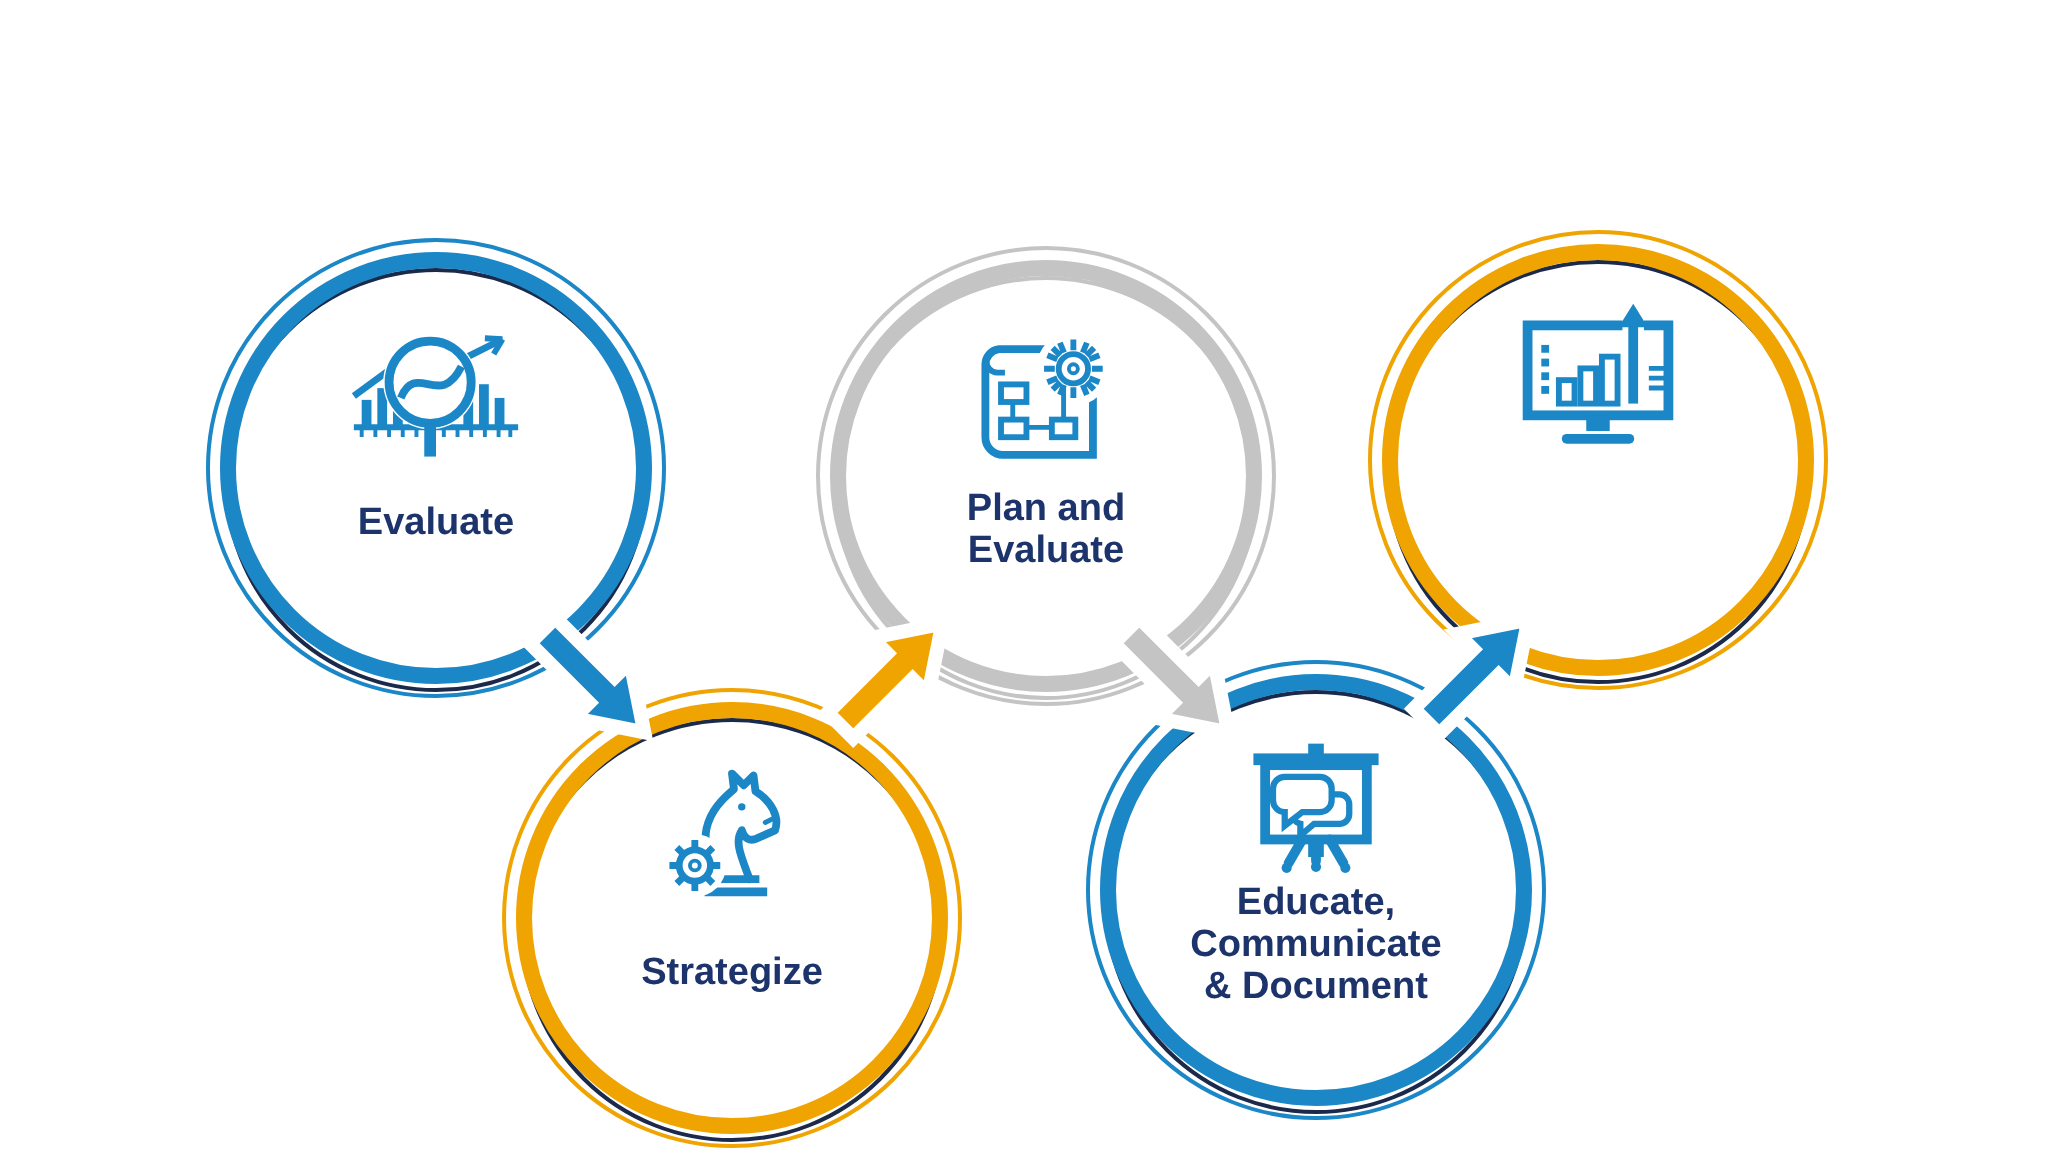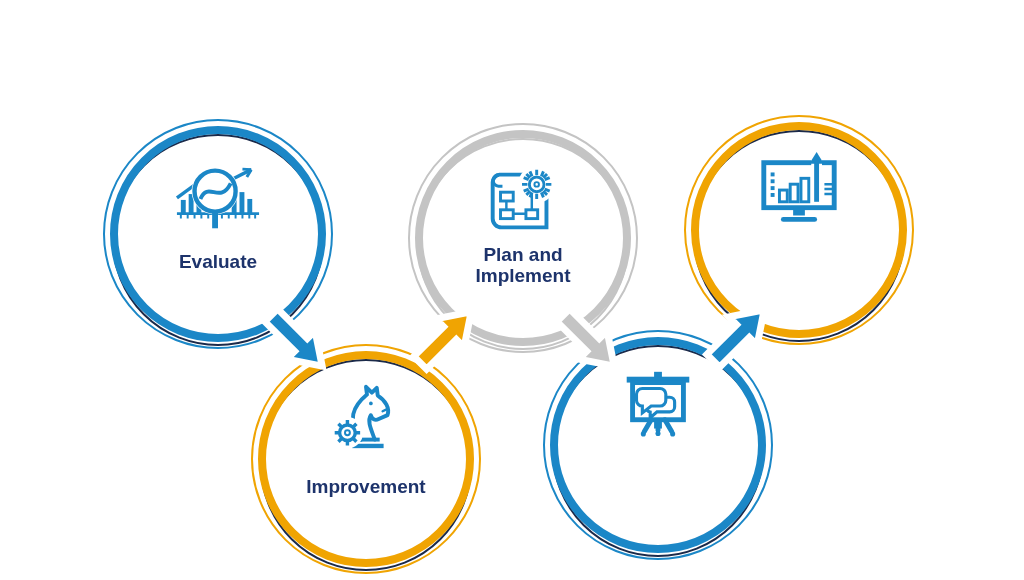--- a/index.html
+++ b/index.html
@@ -79,21 +79,21 @@
       <circle class="wh" cx="64" cy="28" r="19"></circle>
       <path d="M73.5,28 79,28 M70.7,34.8 74.6,38.7 M64,37.5 64,43 M57.3,34.8 53.4,38.7 M54.5,28 49,28 M57.3,21.2 53.4,17.3 M64,18.5 64,13 M70.7,21.2 74.6,17.3 M72.2,32.8 77.3,34.9 M68.8,36.2 70.9,41.3 M59.2,36.2 57.1,41.3 M55.8,32.8 50.7,34.9 M55.8,23.2 50.7,21.1 M59.2,19.8 57.1,14.7 M68.8,19.8 70.9,14.7 M72.2,23.2 77.3,21.1" stroke-width="3"></path>
       <circle cx="64" cy="28" r="7.5" stroke-width="3"></circle>
       <circle cx="64" cy="28" r="2.3" stroke-width="2"></circle>
       <rect x="27" y="36" width="13" height="9" stroke-width="3"></rect>
       <rect x="27" y="54" width="13" height="9" stroke-width="3"></rect>
       <rect x="53" y="54" width="12" height="9" stroke-width="3"></rect>
       <path d="M33,45 V54 M40,58 H53 M59,37 V54" stroke-width="2.5"></path>
     </svg>
     <div class="label">Plan and
-Implement</div>
+Evaluate</div>
   </div>
 
   <div class="node orange" style="left:684px;top:73px">
     <div class="ring-navy"></div>
     <div class="ring-thick"></div>
     <div class="ring-thin"></div>
     <svg class="icon" viewBox="0 0 100 90">
       <rect x="14" y="14" width="72" height="46" stroke-width="5"></rect>
       <rect class="fl" x="44" y="60" width="12" height="8"></rect>
       <path d="M34,72 H66" stroke-width="5" stroke-linecap="round"></path>
@@ -119,40 +119,43 @@
       <path d="M45,63 C39,55 35,46 37,37 C39,28 45,22 51,17 L50,9 L56,15 L61,10 L62,18 C70,23 74.5,31 72,38 L63,42 C59,44 56,42 55,38 C51,44 55,52 59,63" stroke-width="4" stroke-linejoin="round" stroke-linecap="round"></path>
       <circle class="fl" cx="55" cy="26" r="1.9"></circle>
       <path d="M67,34 l5,-2.5" stroke-width="2.5" stroke-linecap="round"></path>
       <path d="M41,63 H64" stroke-width="4"></path>
       <path d="M36,69.5 H68" stroke-width="4.5"></path>
       <circle class="wh" cx="31" cy="56" r="16"></circle>
       <path d="M39,56 44,56 M36.7,61.7 40.2,65.2 M31,64 31,69 M25.3,61.7 21.8,65.2 M23,56 18,56 M25.3,50.3 21.8,46.8 M31,48 31,43 M36.7,50.3 40.2,46.8" stroke-width="3.5"></path>
       <circle cx="31" cy="56" r="8" stroke-width="3.5"></circle>
       <circle cx="31" cy="56" r="2.5" stroke-width="2"></circle>
     </svg>
-    <div class="label">Improvement</div>
+    <div class="label">Strategize</div>
   </div>
 
   <div class="node blue" style="left:543px;top:288px">
     <div class="ring-navy"></div>
     <div class="ring-thick"></div>
     <div class="ring-thin"></div>
     <svg class="icon" viewBox="0 0 100 90">
       <rect class="fl" x="46" y="8" width="8" height="6"></rect>
       <rect class="fl" x="18" y="13" width="64" height="6"></rect>
       <rect x="24" y="19" width="52" height="38" stroke-width="5"></rect>
       <path d="M52,34 h10 a5,5 0 0 1 5,5 v5 a5,5 0 0 1 -5,5 h-13 l-7,6 v-6 a5,5 0 0 1 -4,-5 v-5 a5,5 0 0 1 5,-5 z" stroke-width="3.2"></path>
       <path class="wh" d="M34,25 h18 a6,6 0 0 1 6,6 v6 a6,6 0 0 1 -6,6 h-9 l-9,7 v-7 a6,6 0 0 1 -6,-6 v-6 a6,6 0 0 1 6,-6 z"></path>
       <path d="M34,25 h18 a6,6 0 0 1 6,6 v6 a6,6 0 0 1 -6,6 h-9 l-9,7 v-7 a6,6 0 0 1 -6,-6 v-6 a6,6 0 0 1 6,-6 z" stroke-width="3.2"></path>
       <rect class="fl" x="46" y="57" width="8" height="9"></rect>
       <path d="M43,57 L36,69 M57,57 L64,69 M50,60 V68" stroke-width="5" stroke-linecap="round"></path>
       <circle class="fl" cx="35" cy="71.5" r="2.6"></circle>
       <circle class="fl" cx="50" cy="71" r="2.6"></circle>
       <circle class="fl" cx="65" cy="71.5" r="2.6"></circle>
     </svg>
+    <div class="label">Educate,
+Communicate
+&amp; Document</div>
   </div>
 
   <div class="arrow blue dr" style="left:251px;top:263px">
     <svg viewBox="0 0 90 70">
         <path d="M10,26 L52,26 L52,15 L82,35 L52,55 L52,44 L10,44 Z"></path>
       </svg>
   </div>
   <div class="arrow orange ur" style="left:400px;top:261px">
     <svg viewBox="0 0 90 70">
         <path d="M10,26 L52,26 L52,15 L82,35 L52,55 L52,44 L10,44 Z"></path>

